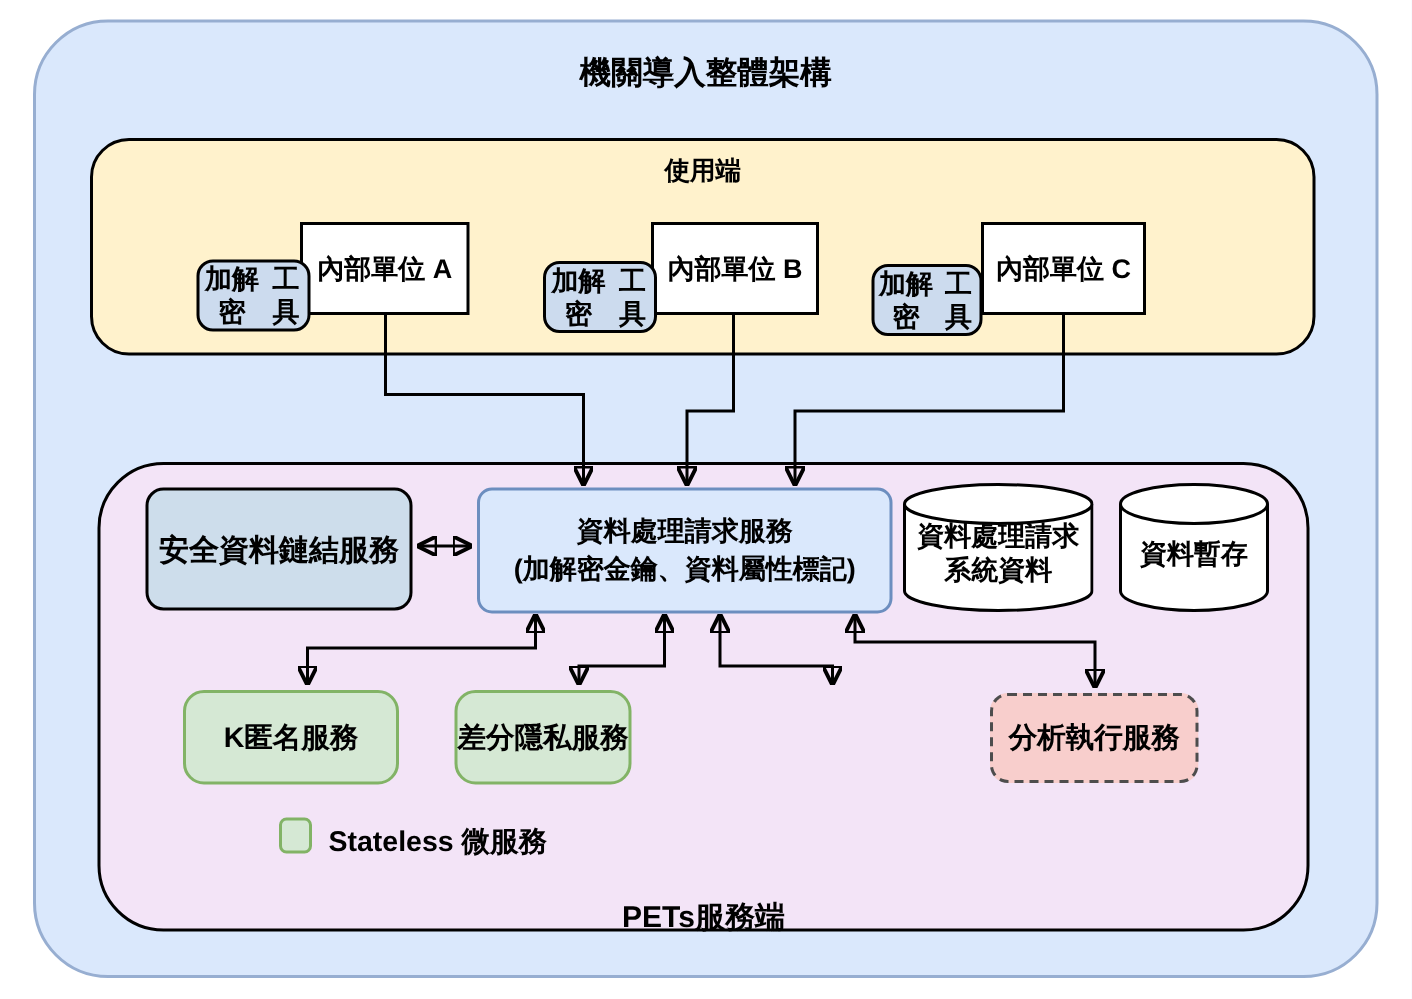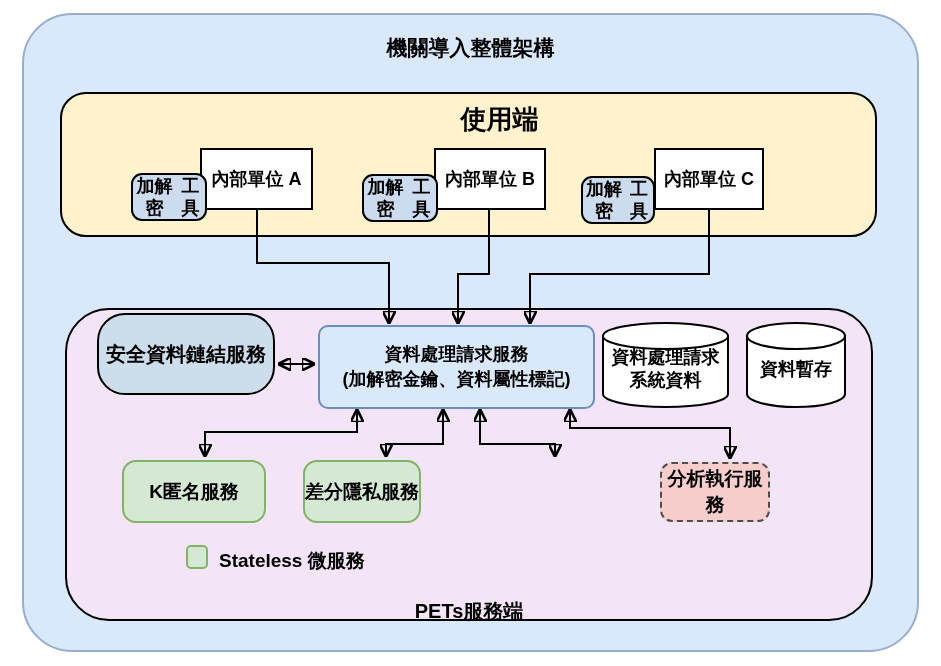--- a/index.html
+++ b/index.html
@@ -20,61 +20,61 @@
   .zone-pets{
     left:65px;top:308px;width:808px;height:313px;
     background:#f3e4f7;border:2px solid #000;border-radius:44px;z-index:1;
   }
   .diagram-title{
     left:22px;top:34px;width:897px;text-align:center;
     font-size:21px;font-weight:bold;z-index:3;
   }
   .zone-user-label{
     left:60px;top:102px;width:817px;text-align:center;
-    font-size:26px;font-weight:bold;z-index:3;margin-left:31px;
+    font-size:17px;font-weight:bold;z-index:3;
   }
   .zone-pets-label{
     left:65px;top:586px;width:808px;text-align:center;
     font-size:20px;font-weight:bold;z-index:3;margin-top:12px;
   }
   
   .connectors{left:0;top:0;width:941px;height:666px;z-index:2;pointer-events:none;}
   .connectors path{stroke:#000;stroke-width:2;fill:none;}
   
   .node{z-index:3;display:flex;align-items:center;justify-content:center;text-align:center;}
   .unit-box{
     width:112px;height:62px;background:#fff;border:2px solid #000;
     font-size:18px;font-weight:bold;
   }
   .tool-box{
     width:76px;height:48px;background:#ccdbee;border:2px solid #000;border-radius:11px;
     font-size:18px;font-weight:bold;line-height:22px;z-index:4;
     flex-direction:row;
   }
   .secure-box{
-    left:97px;top:313px;width:178px;height:82px;
-    background:#cdddeb;border:2px solid #000;border-radius:28px;
+    left:97px;top:325px;width:178px;height:82px;
+    background:#cdddeb;border:2px solid #000;border-radius:12px;
     font-size:20px;font-weight:bold;
   }
   .request-box{
     left:318px;top:325px;width:277px;height:84px;
     background:#dae8fc;border:2px solid #6c8ebf;border-radius:10px;
     font-size:18px;font-weight:bold;line-height:25px;flex-direction:column;
   }
   .cylinder{z-index:3;}
   .cyl-text{
     position:absolute;left:0;top:0;width:100%;text-align:center;
     font-size:18px;font-weight:bold;line-height:23px;
   }
   .service-box{
     top:460px;height:63px;background:#d5e8d4;border:2px solid #82b366;border-radius:14px;
     font-size:19px;font-weight:bold;
   }
   .analysis-box{
-    left:660px;top:462px;width:110px;height:60px;
+    left:660px;top:462px;width:139px;height:60px;
     background:#f8cecc;border:2px dashed #4d4d4d;border-radius:12px;
     font-size:19px;font-weight:bold;
   }
   .legend-swatch{
     left:186px;top:545px;width:22px;height:24px;
     background:#d5e8d4;border:2px solid #82b366;border-radius:5px;z-index:3;
   }
   .legend-label{
     left:219px;top:548px;font-size:19px;font-weight:bold;z-index:3;
   }

